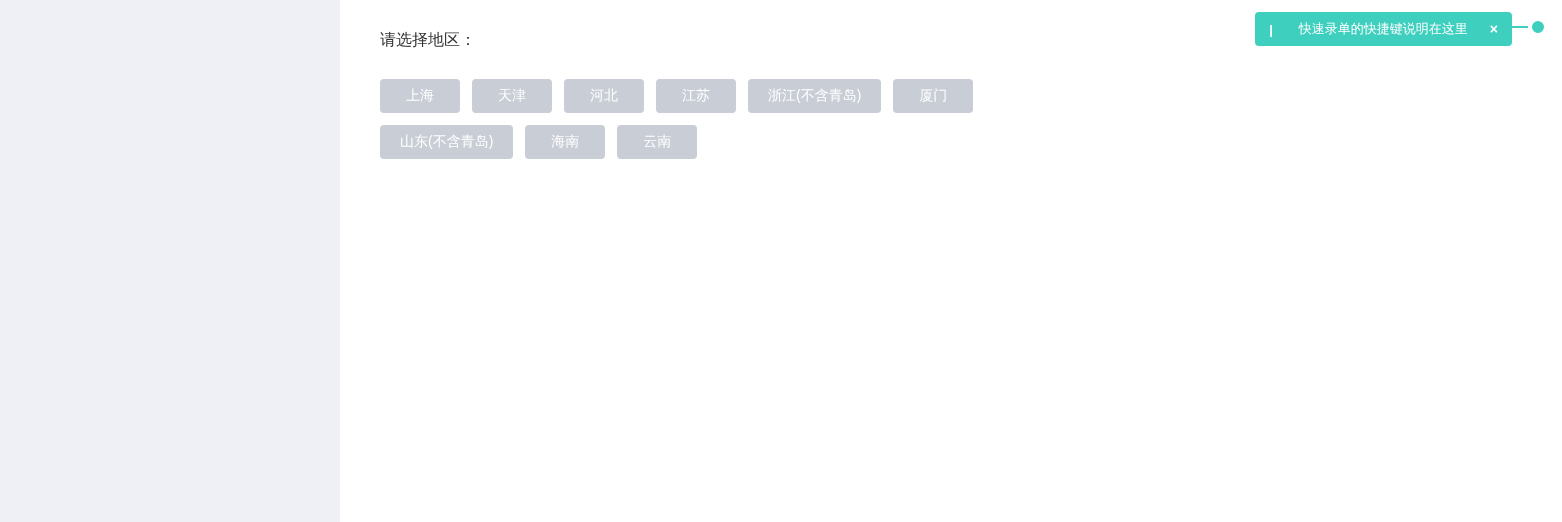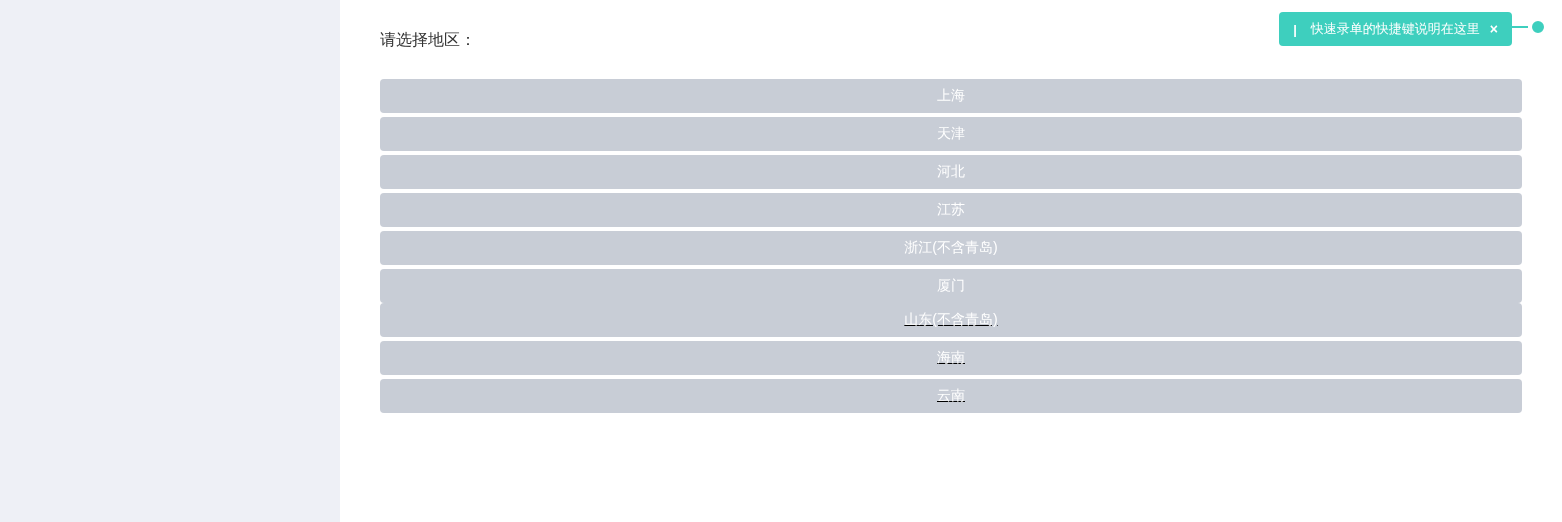--- a/index.html
+++ b/index.html
@@ -39,22 +39,21 @@
     .page-title {
       font-size: 16px;
       color: #333;
       font-weight: normal;
       margin-bottom: 28px;
     }
 
     .region-buttons {
       display: flex;
       flex-wrap: wrap;
-      gap: 4px;
-      flex-direction: column;
+      gap: 12px;
     }
 
     .region-btn {
       background: #c8cdd6;
       color: #ffffff;
       border: none;
       border-radius: 4px;
       padding: 8px 20px;
       font-size: 14px;
       cursor: pointer;
@@ -68,21 +67,21 @@
       position: absolute;
       top: 12px;
       right: 50px;
       background: #3ecfbe;
       color: #ffffff;
       font-size: 13px;
       padding: 8px 14px;
       border-radius: 4px;
       display: flex;
       align-items: center;
-      gap: 10px;
+      gap: 22px;
       white-space: nowrap;
     }
 
     .tooltip-bar::before {
       content: '|';
       font-weight: bold;
       margin-right: 4px;
     }
 
     .tooltip-close {
@@ -135,21 +134,21 @@
     <button class="region-btn">河北</button>
 
     <button class="region-btn">江苏</button>
 
     <button class="region-btn">浙江(不含青岛)</button>
 
     <button class="region-btn">厦门</button>
 
   </div>
 
-  <div class="region-buttons" style="margin-top: 0; text-decoration: underline;">
+  <div class="region-buttons" style="margin-top: 12px;">
 
     <button class="region-btn">山东(不含青岛)</button>
 
     <button class="region-btn">海南</button>
 
     <button class="region-btn">云南</button>
 
   </div>
 
 </div>

